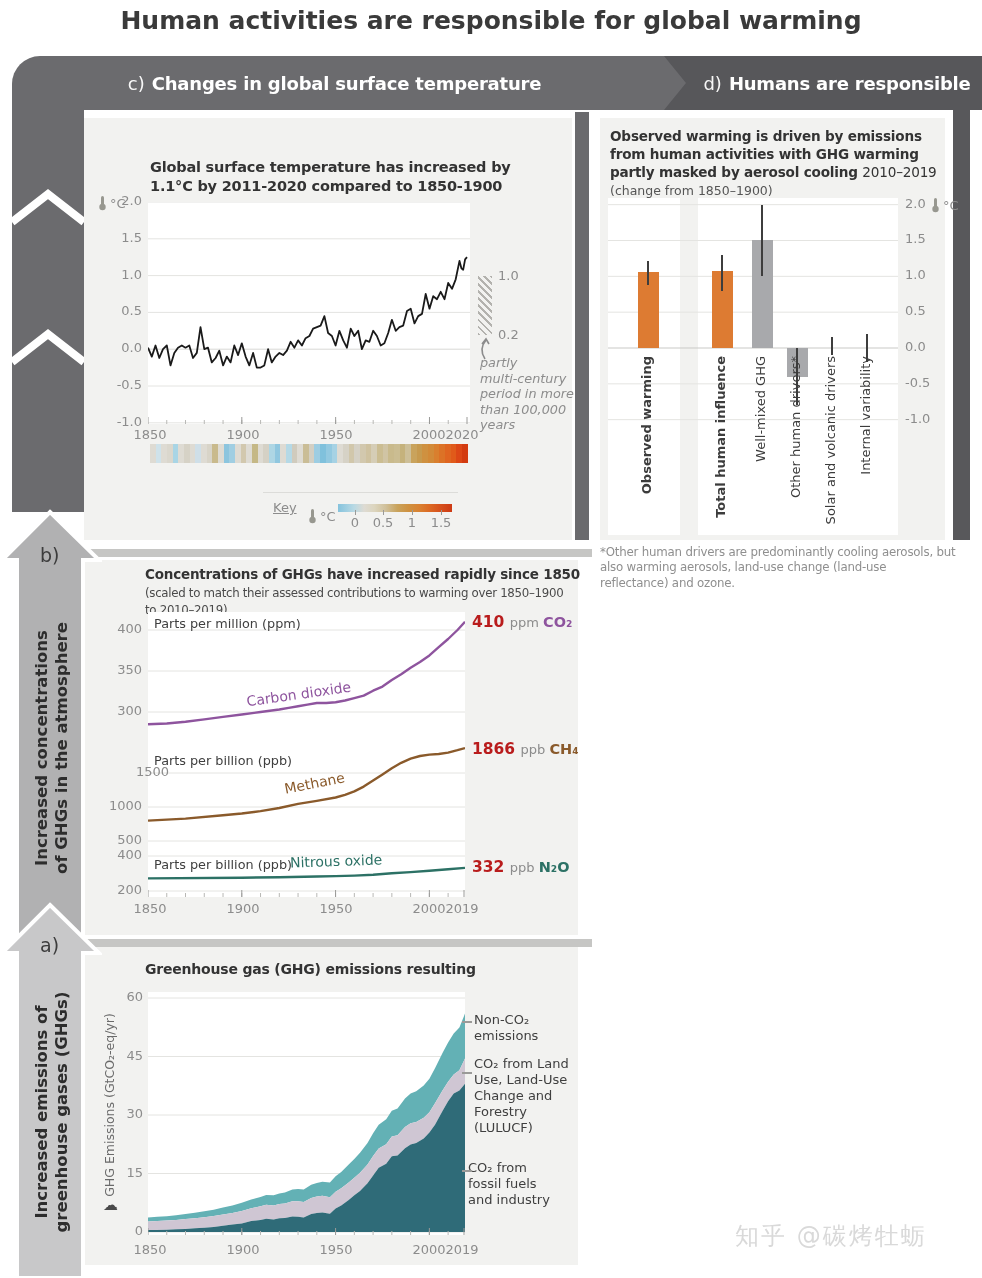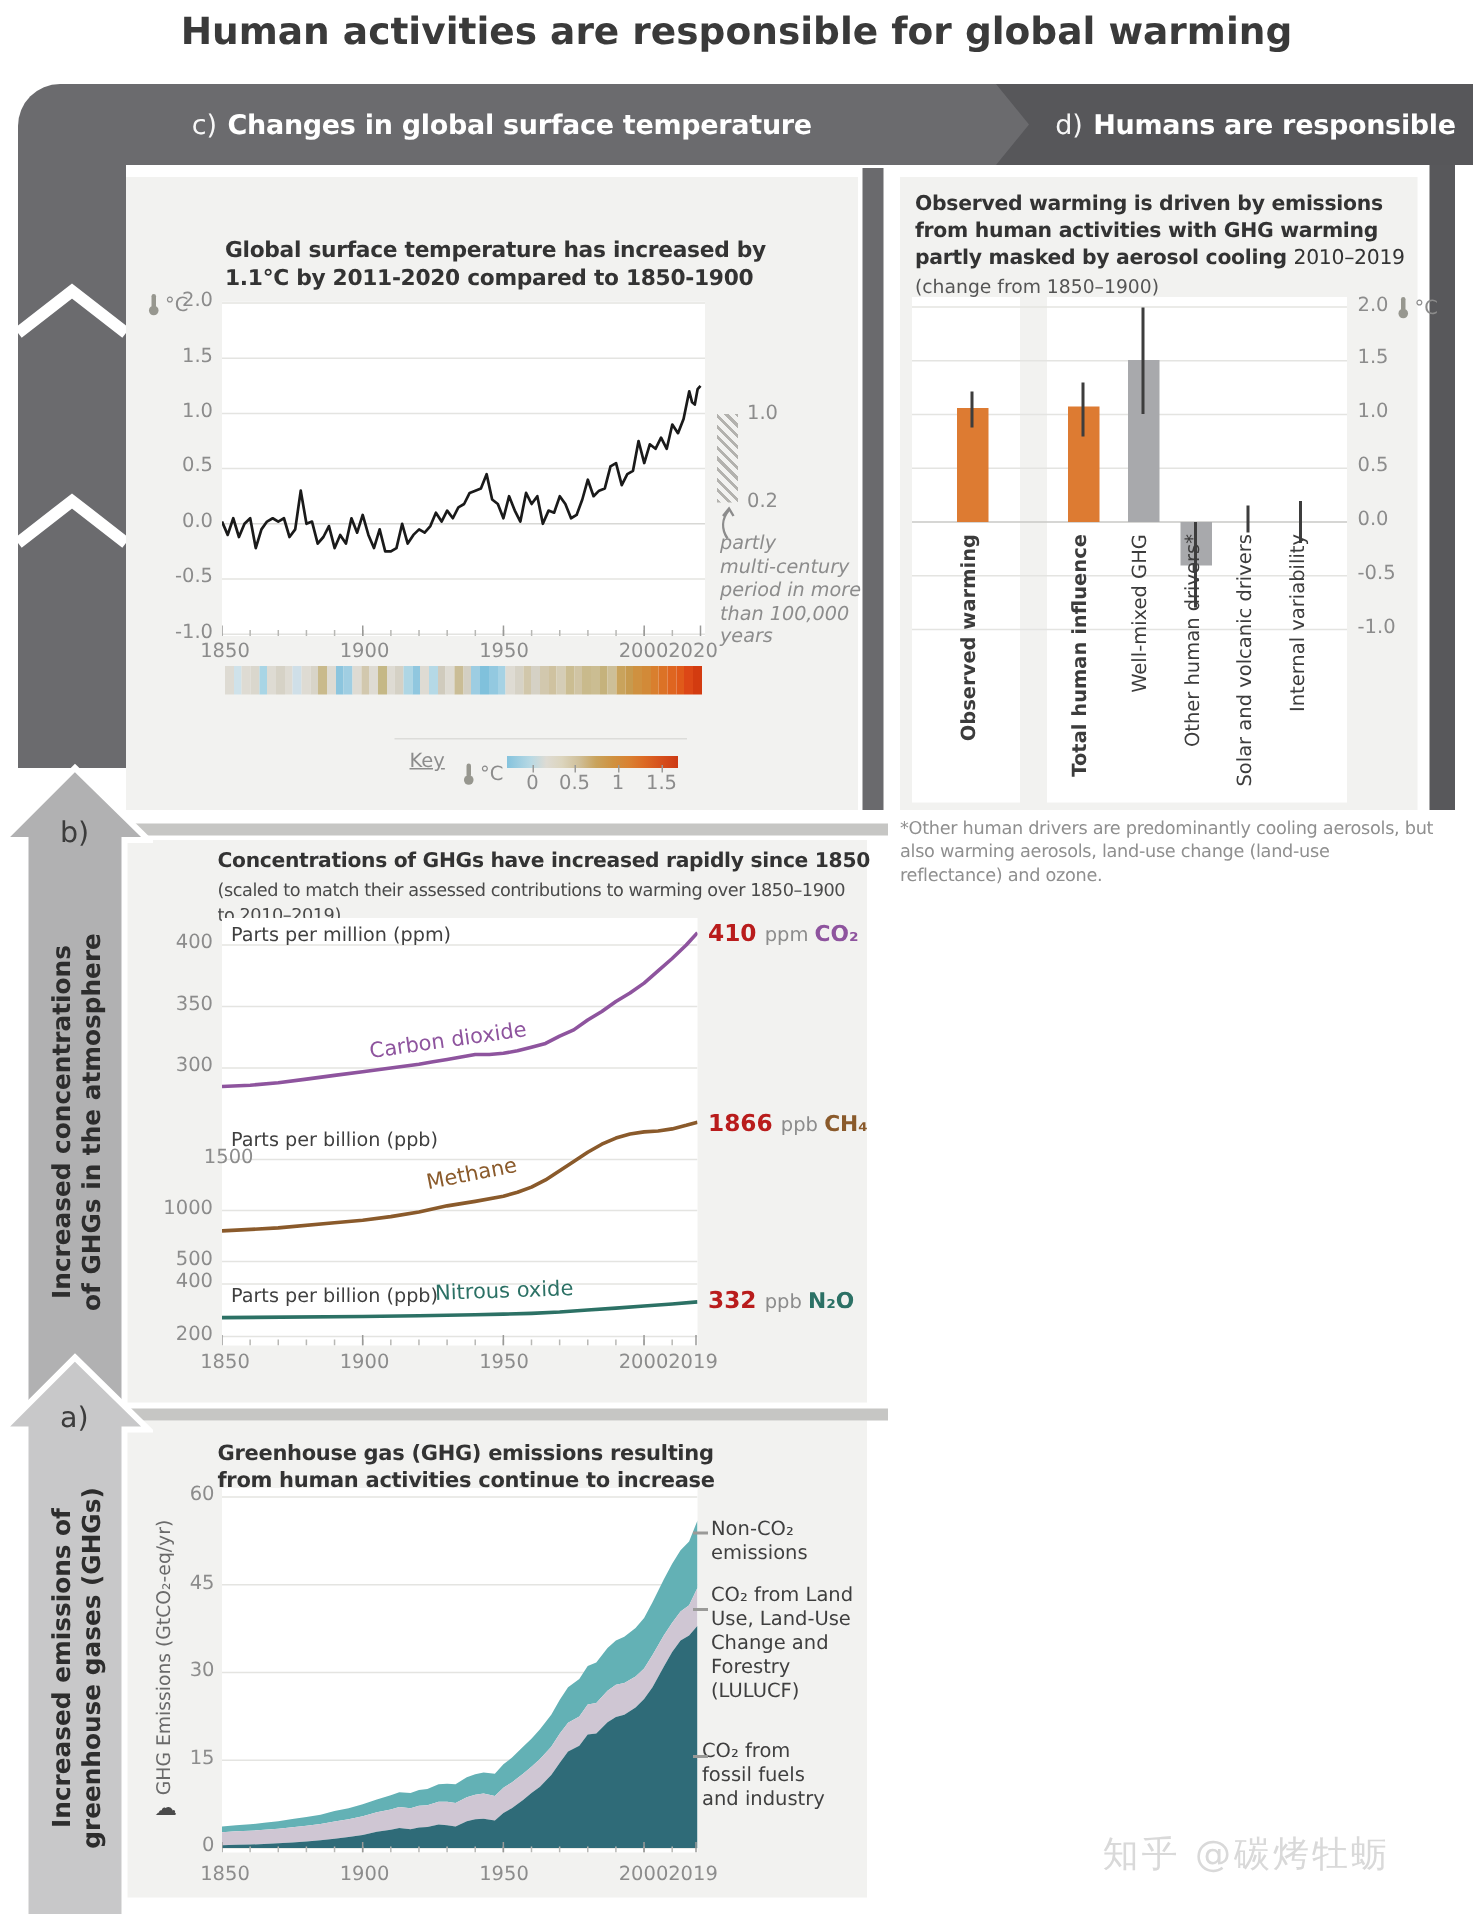--- a/index.html
+++ b/index.html
@@ -238,21 +238,20 @@
   <div id="d-footnote">*Other human drivers are predominantly cooling aerosols, but also warming aerosols, land-use change (land-use reflectance) and ozone.</div>
 
   <div class="ptitle" id="b-title">Concentrations of GHGs have increased rapidly since 1850</div>
   <div id="b-subtitle">
     <span>(scaled to match their assessed contributions to warming over 1850–1900</span><br>
     <span>to 2010–2019)</span>
   </div>
 
   <div class="ptitle" id="a-title">
     <span>Greenhouse gas (GHG) emissions resulting</span><br>
-    <span>from human activities continue to increase</span>
   </div>
   <div id="a-ylabel">GHG Emissions (GtCO₂-eq/yr)</div>
   <div id="a-ylabel-icon">☁</div>
 
   <div id="watermark">知乎 @碳烤牡蛎</div>
 <svg width="322" height="223" style="position: absolute; left: 148px; top: 201px;">
       <rect x="0" y="0" width="322" height="223" fill="#fff"></rect>
       <line x1="0" y1="1" x2="322" y2="1" stroke="#e4e4e1" stroke-width="1"></line>
       <line x1="0" y1="37.8" x2="322" y2="37.8" stroke="#e4e4e1" stroke-width="1"></line>
       <line x1="0" y1="74.6" x2="322" y2="74.6" stroke="#e4e4e1" stroke-width="1"></line>

